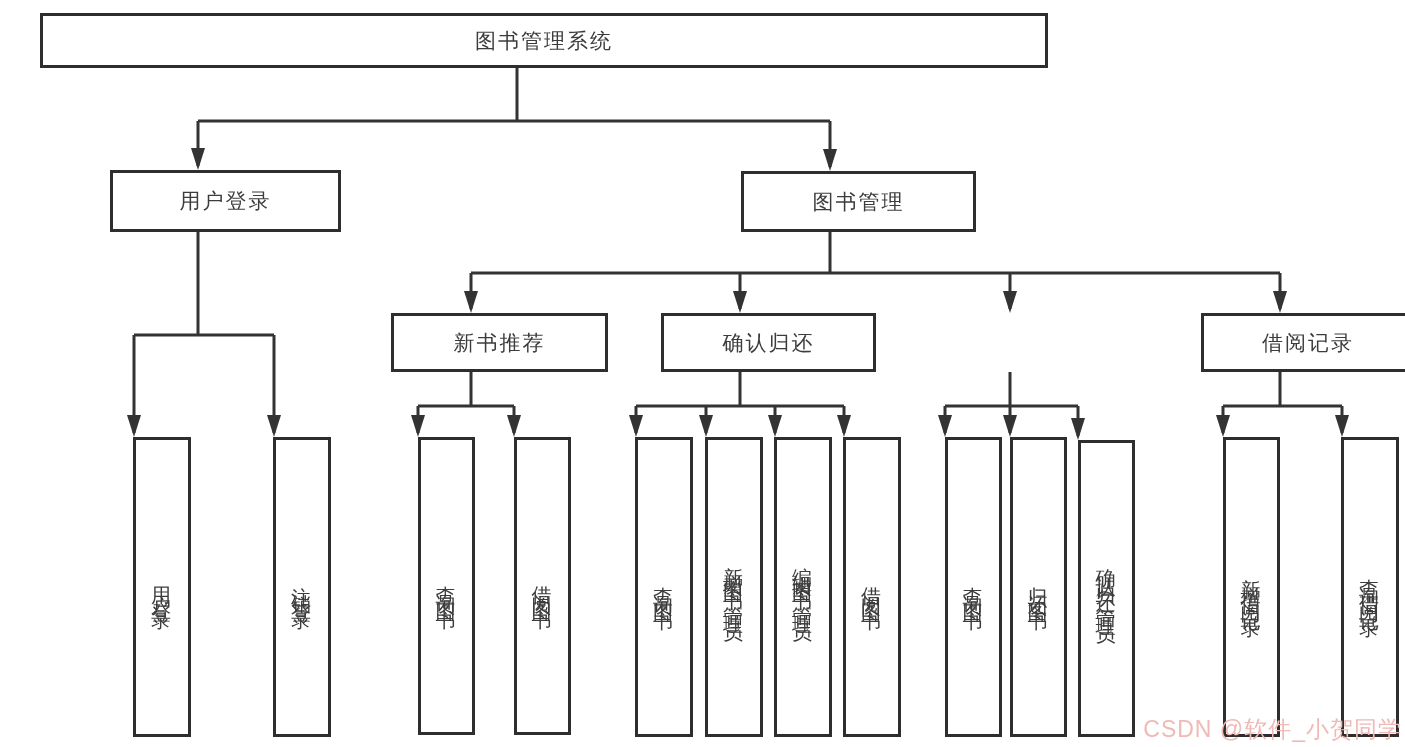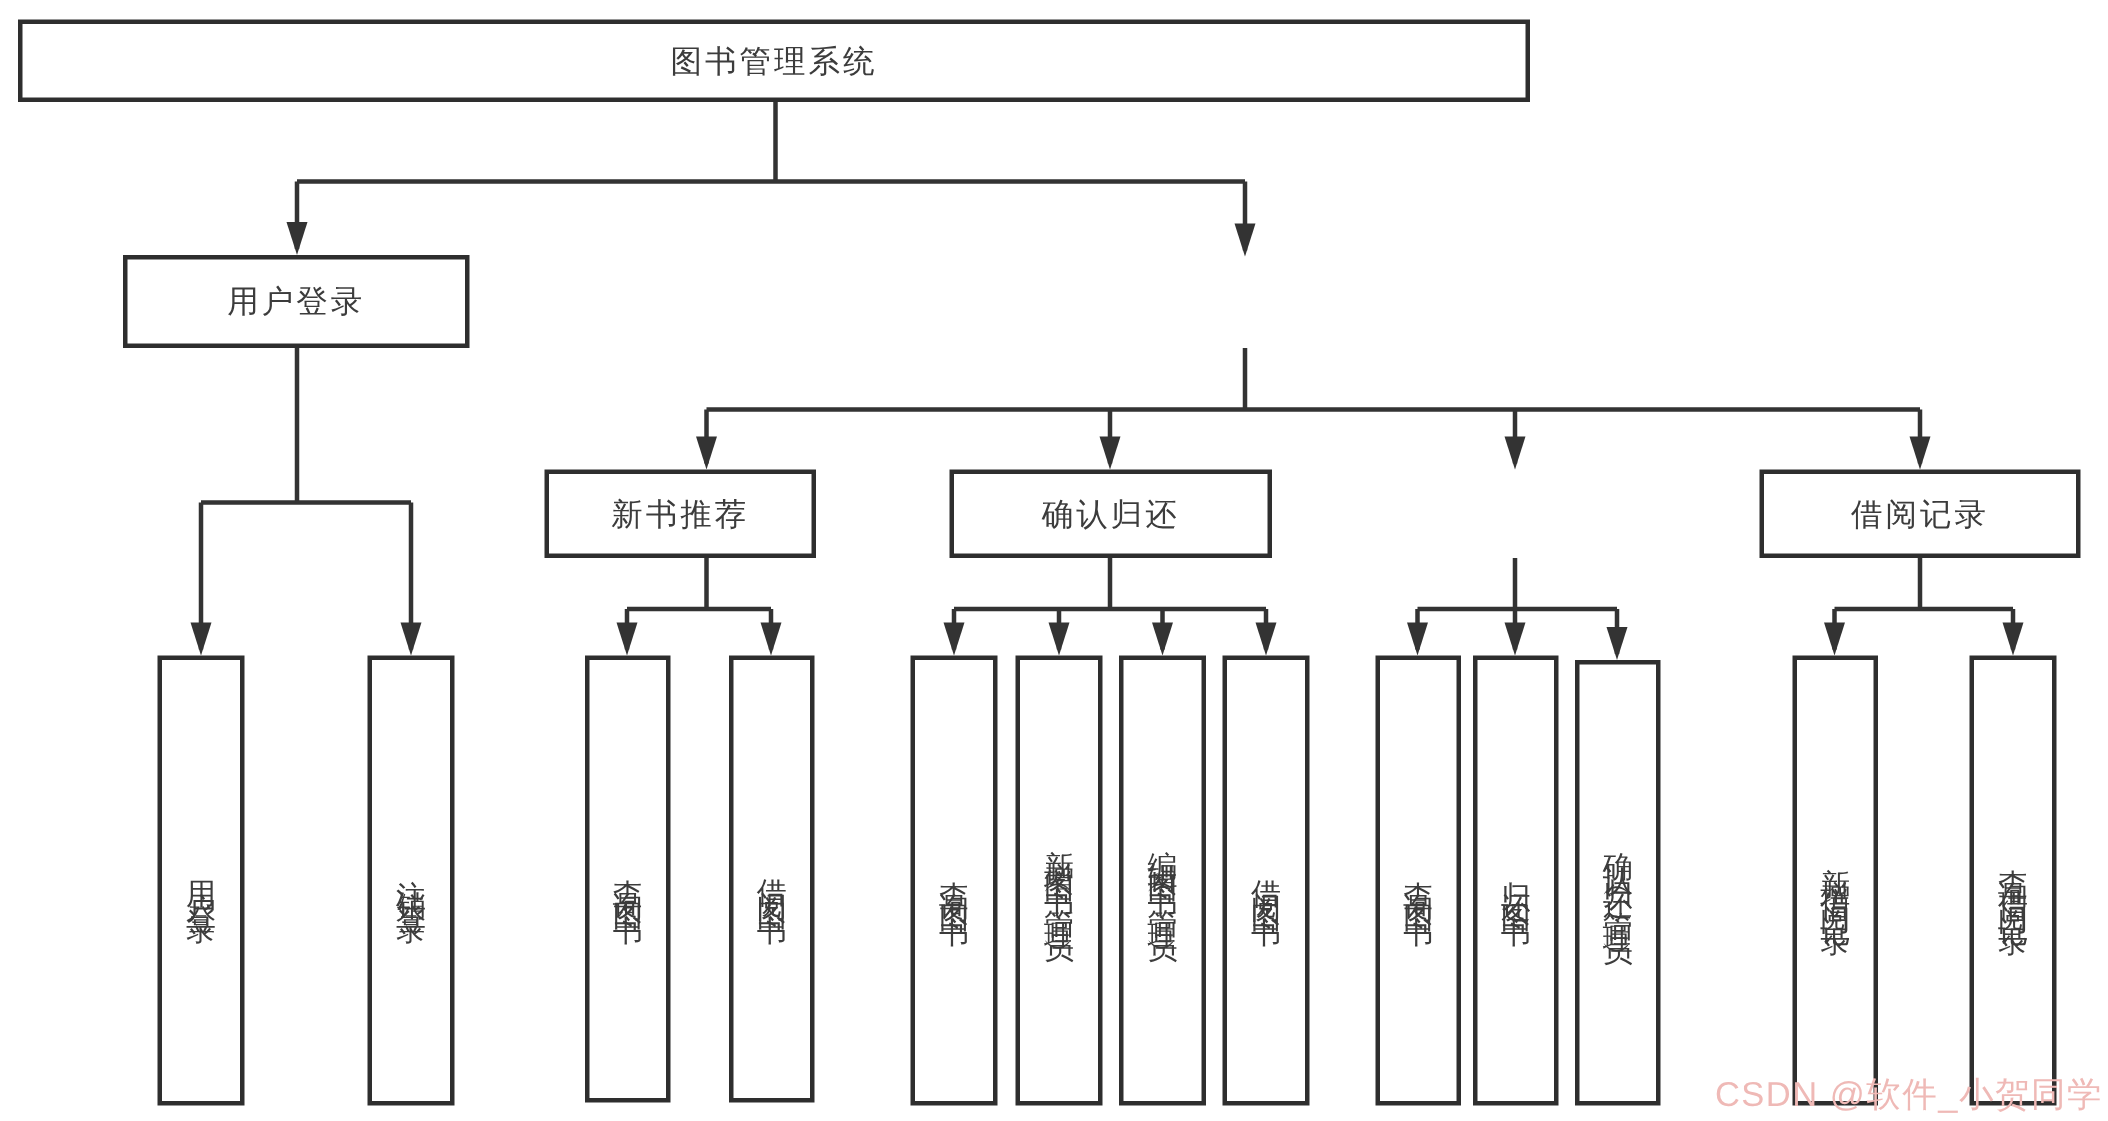--- a/index.html
+++ b/index.html
@@ -18,20 +18,21 @@
     pointer-events: none;
   }
   .node {
     position: absolute;
     box-sizing: border-box;
     border: 3px solid #2e2e2e;
     background: #ffffff;
     display: flex;
     align-items: center;
     justify-content: center;
+    margin-left: 28px;
   }
   .node .lbl {
     color: #3c3c3c;
     font-size: 21px;
     letter-spacing: 2px;
     white-space: nowrap;
   }
   .vnode .lbl {
     writing-mode: vertical-rl;
     text-orientation: mixed;
@@ -91,22 +92,25 @@
     <polygon points="1335,415 1349,415 1342,437" fill="#333333"></polygon>
   </svg>
 
   <div class="node" style="left:12px; top:13px; width:1008px; height:55px;">
     <span class="lbl">图书管理系统</span>
   </div>
 
   <div class="node" style="left:82px; top:170px; width:231px; height:62px;">
     <span class="lbl">用户登录</span>
   </div>
+  <div class="node" style="left:713px; top:171px; width:235px; height:61px;">
+    <span class="lbl">图书管理</span>
+  </div>
 
-  <div class="node" style="left:363px; top:313px; width:181px; height:59px;">
+  <div class="node" style="left:363px; top:313px; width:217px; height:59px;">
     <span class="lbl">新书推荐</span>
   </div>
   <div class="node" style="left:633px; top:313px; width:215px; height:59px;">
     <span class="lbl">确认归还</span>
   </div>
   <div class="node" style="left:1173px; top:313px; width:214px; height:59px;">
     <span class="lbl">借阅记录</span>
   </div>
 
   <div class="node vnode" style="left:105px; top:437px; width:58px; height:300px;">

